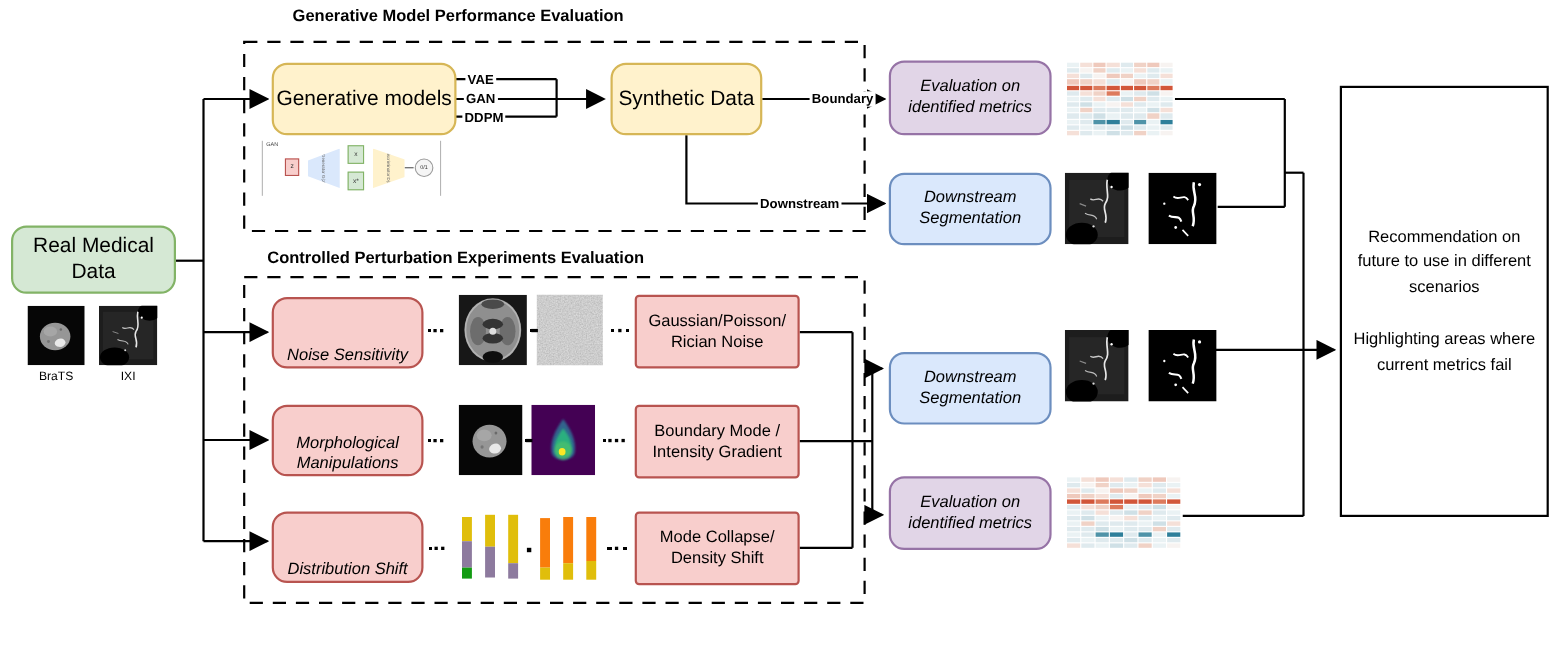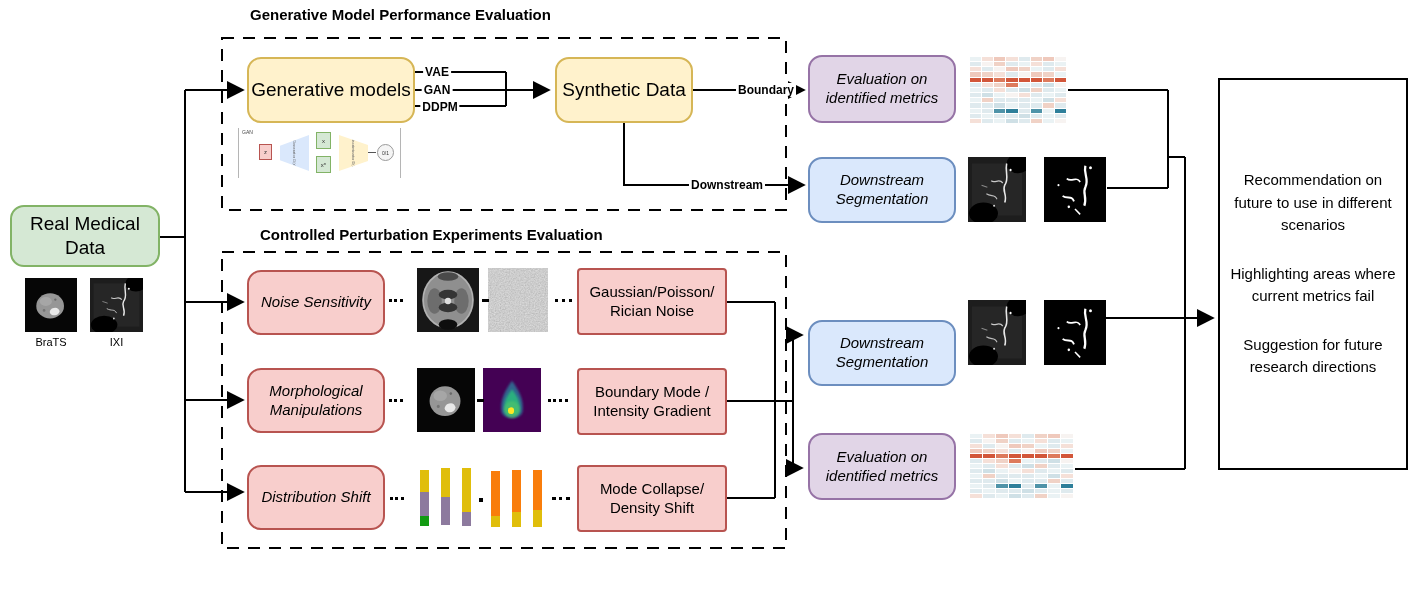--- a/index.html
+++ b/index.html
@@ -16,21 +16,21 @@
   #wires{position:absolute;left:0;top:0;z-index:1;}
   .node{position:absolute;z-index:2;display:flex;flex-direction:column;align-items:center;
         justify-content:center;text-align:center;line-height:1.25;}
   .rounded{border-radius:14px;}
   .soft{border-radius:4px;}
   .green{background:var(--green_fill);border:2px solid var(--green_border);}
   .yellow{background:var(--yellow_fill);border:2px solid var(--yellow_border);}
   .purple{background:var(--purple_fill);border:2px solid var(--purple_border);font-style:italic;}
   .blue{background:var(--blue_fill);border:2px solid var(--blue_border);font-style:italic;}
   .pink{background:var(--pink_fill);border:2px solid var(--pink_border);}
-  .it{font-style:italic;}
+  .it{font-style:italic;justify-content:flex-end;}
   .f19{font-size:19px;}
   .f15{font-size:15px;}
   .sec-title{position:absolute;z-index:3;font-weight:bold;font-size:15px;color:#000;}
   .edge-label{position:absolute;z-index:3;background:#fff;padding:0 2px;font-weight:bold;
               font-size:12px;transform:translate(-50%,-50%);white-space:nowrap;}
   .thumb{position:absolute;z-index:2;display:block;}
   .thumb-label{position:absolute;z-index:2;font-size:11px;text-align:center;color:#000;}
   .dots{position:absolute;z-index:2;height:0;border-top:3px dotted #000;}
   .heatmap{position:absolute;z-index:2;background:#ffffff;padding:2px;}
   .barfig{position:absolute;z-index:2;display:flex;align-items:flex-start;}
@@ -165,22 +165,22 @@
       <path d="M1068,90 H1168"></path>
       <path d="M1168,90 V188"></path>
       <path d="M1107,188 H1168"></path>
       <path d="M1168,157 H1185"></path>
       <path d="M1185,157 V469"></path>
       <path d="M1075,469 H1185"></path>
       <path d="M1105,318 H1213" marker-end="url(#arr)"></path>
     </g>
   </svg>
 
-  <div class="sec-title" style="left:250px;top:6px;">Generative Model Performance Evaluation</div>
-  <div class="sec-title" style="left:260px;top:226px;">Controlled Perturbation Experiments Evaluation</div>
+  <div class="sec-title" style="left:266px;top:6px;">Generative Model Performance Evaluation</div>
+  <div class="sec-title" style="left:243px;top:226px;">Controlled Perturbation Experiments Evaluation</div>
 
   <div class="node green rounded f19" style="left:10px;top:205px;width:150px;height:62px;">
     <span>Real Medical Data</span>
   </div>
 
   <div class="node yellow rounded f19" style="left:247px;top:57px;width:168px;height:66px;">
     <span>Generative models</span>
   </div>
 
   <div class="node yellow rounded f19" style="left:555px;top:57px;width:138px;height:66px;">
@@ -231,21 +231,20 @@
   </div>
 
   <div class="node purple rounded f15" style="left:808px;top:433px;width:148px;height:67px;">
     <span>Evaluation on</span>
     <span>identified metrics</span>
   </div>
 
   <div class="outcome" style="left:1218px;top:78px;width:190px;height:392px;">
     <p>Recommendation on future to use in different scenarios</p>
     <p>Highlighting areas where current metrics fail</p>
-    <p>Suggestion for future research directions</p>
   </div>
 
   <span class="edge-label" style="left:437px;top:72px;">VAE</span>
   <span class="edge-label" style="left:437px;top:90px;">GAN</span>
   <span class="edge-label" style="left:440px;top:107px;">DDPM</span>
   <span class="edge-label" style="left:766px;top:90px;">Boundary</span>
   <span class="edge-label" style="left:727px;top:185px;">Downstream</span>
 
   <div class="gan-mini" style="left:238px;top:128px;width:163px;height:50px;">
     <span class="lab" style="left:3px;top:1px;">GAN</span>

